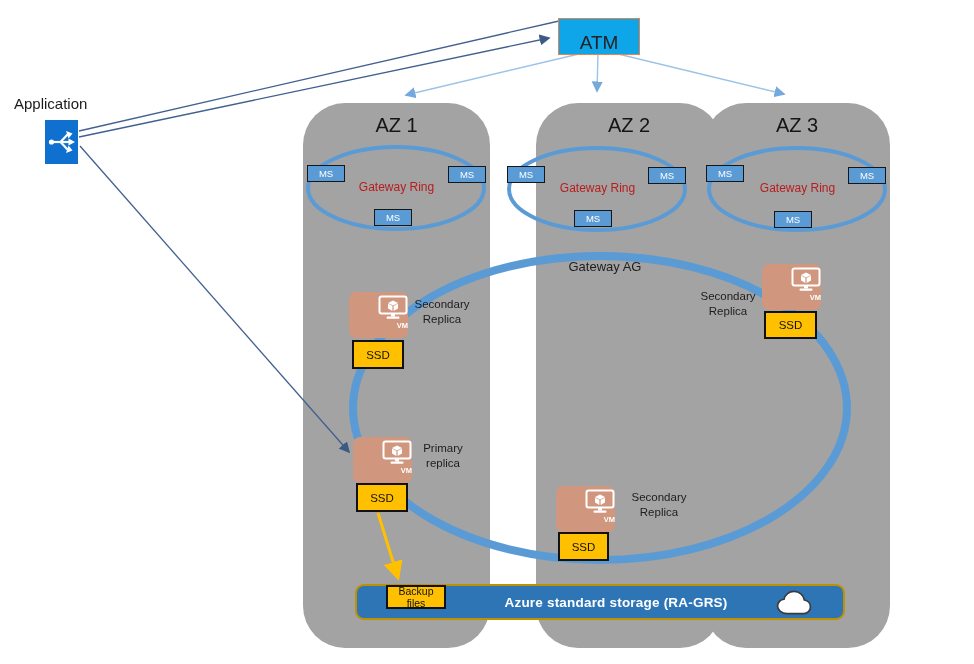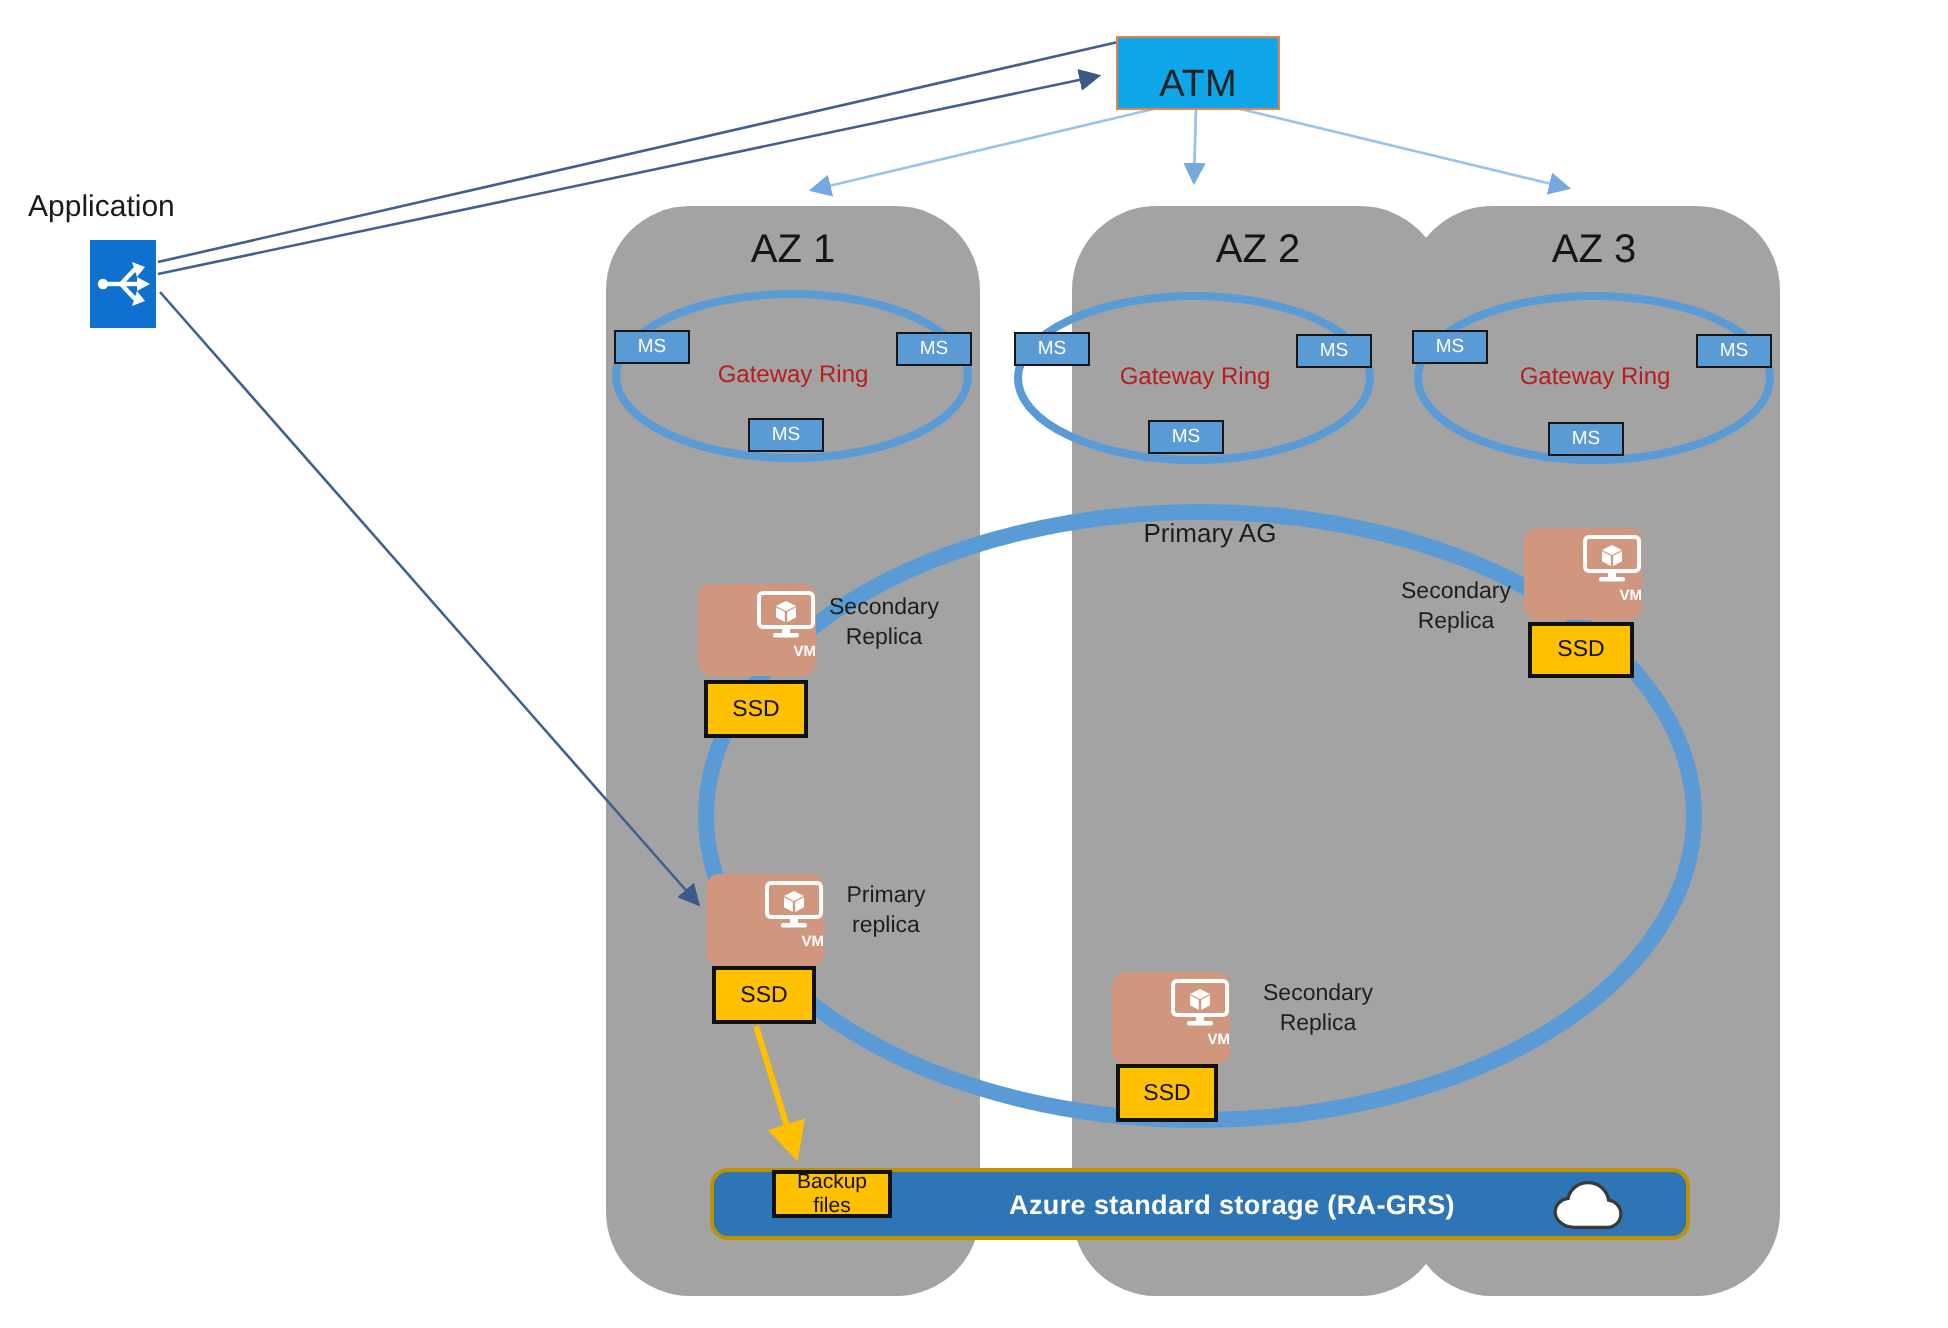--- a/index.html
+++ b/index.html
@@ -149,21 +149,21 @@
   <div class="abs node ms ms1a">MS</div>
   <div class="abs node ms ms1b">MS</div>
   <div class="abs node ms ms1c">MS</div>
   <div class="abs node ms ms2a">MS</div>
   <div class="abs node ms ms2b">MS</div>
   <div class="abs node ms ms2c">MS</div>
   <div class="abs node ms ms3a">MS</div>
   <div class="abs node ms ms3b">MS</div>
   <div class="abs node ms ms3c">MS</div>
 
-  <div class="abs node ag-label">Primary AG</div>
+  <div class="abs node ag-label">Gateway AG</div>
 
   <div class="abs node vm vm1s">
     <svg width="30" height="26" viewBox="0 0 30 26">
       <rect x="1.5" y="1.5" width="27" height="17" rx="2" fill="none" stroke="#fff" stroke-width="2"></rect>
       <polygon points="15,5.5 20,8 15,10.5 10,8" fill="#fff"></polygon>
       <polygon points="10,8.6 14.4,10.9 14.4,16 10,13.6" fill="#fff"></polygon>
       <polygon points="20,8.6 15.6,10.9 15.6,16 20,13.6" fill="#fff"></polygon>
       <rect x="13" y="18.5" width="4" height="3" fill="#fff"></rect>
       <rect x="8.5" y="21.5" width="13" height="2.3" rx="1" fill="#fff"></rect>
     </svg>

